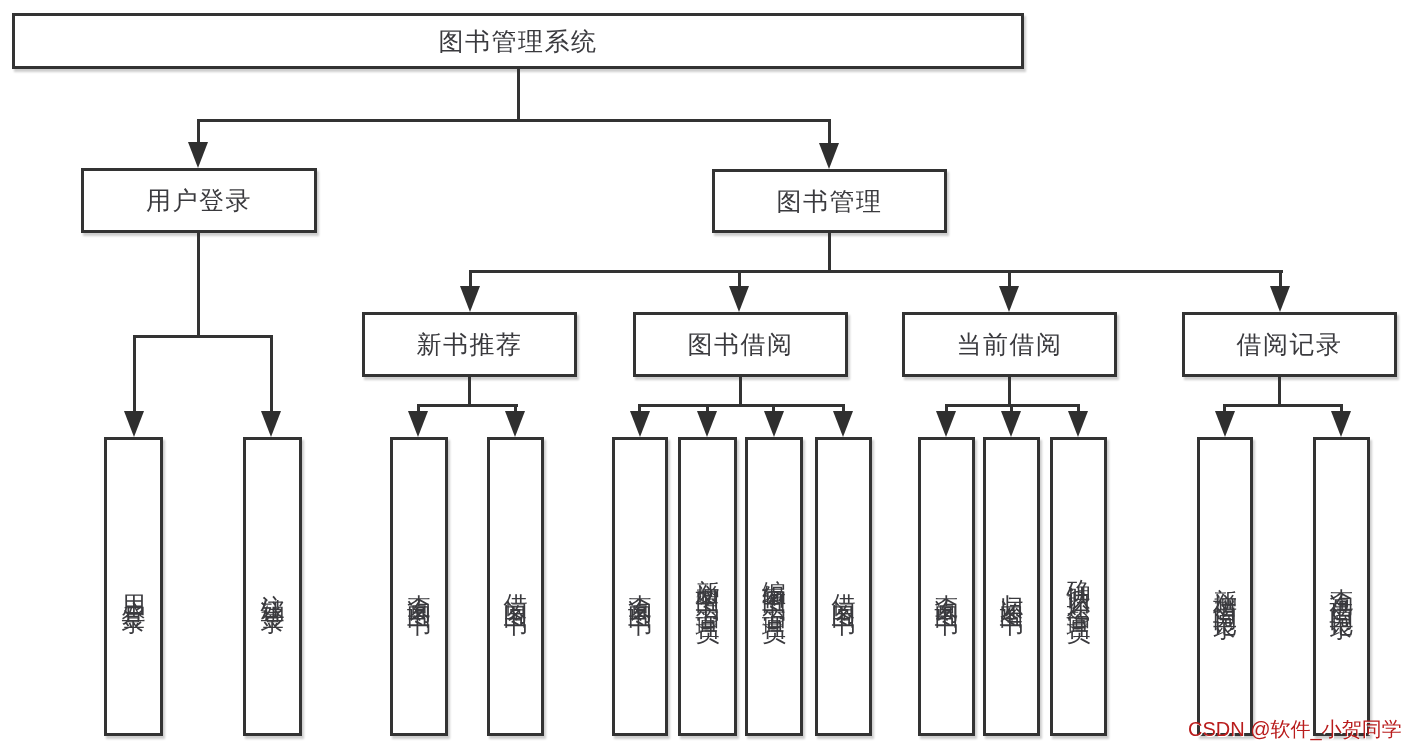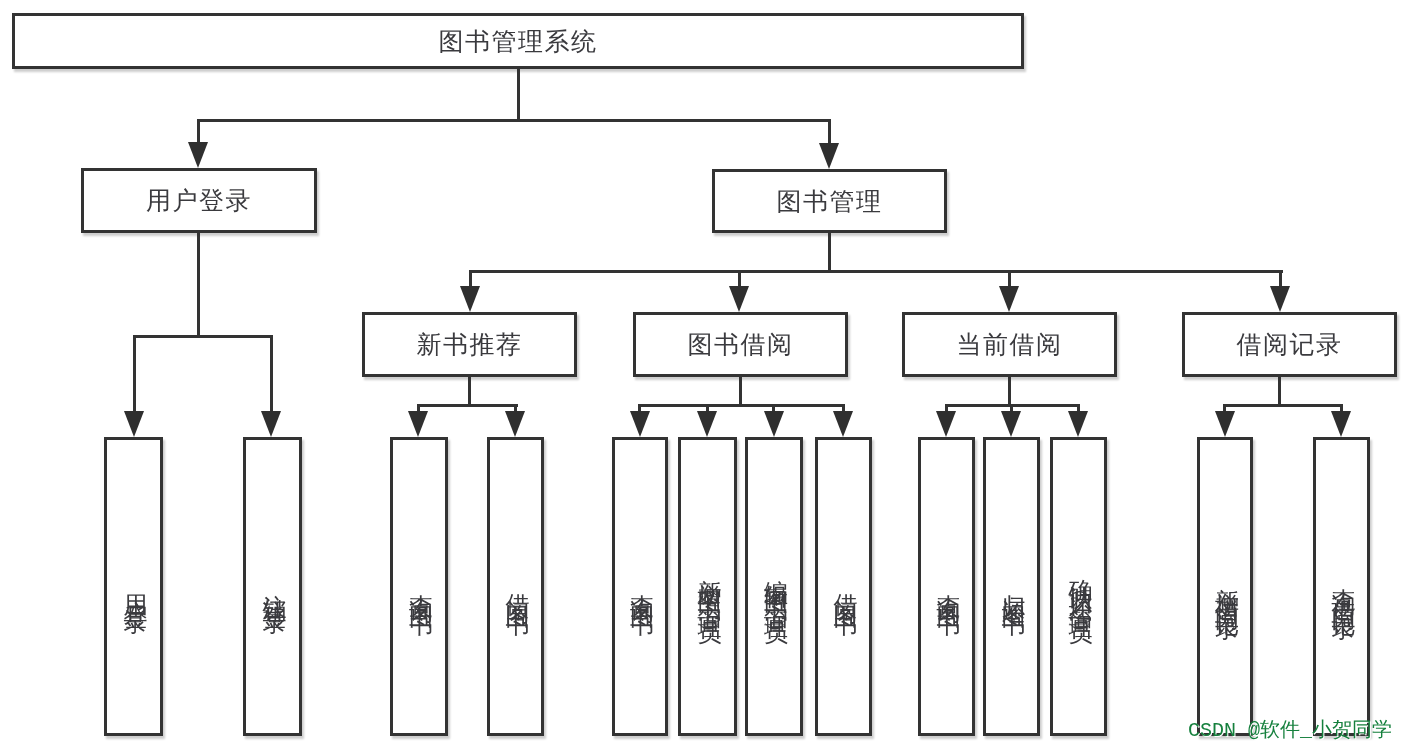--- a/index.html
+++ b/index.html
@@ -1,38 +1,38 @@
 <!DOCTYPE html>
 <html><head>
 <meta charset="utf-8">
 <style>
   html,body { margin:0; padding:0; background:#fff; }
   .canvas {
     position:relative; width:1405px; height:747px; background:#ffffff;
-    font-family:Liberation Mono, monospace; overflow:hidden;
+    font-family:Liberation Sans, sans-serif; overflow:hidden;
   }
   .node {
     position:absolute; background:#ffffff; border:3px solid #333333;
     box-sizing:border-box; display:flex; align-items:center; justify-content:center;
     color:#3a3a3e; box-shadow:2px 3px 2px rgba(80,80,80,0.28);
   }
   .h-node { font-size:25px; letter-spacing:1.5px; white-space:nowrap; }
   .v-node .vtext {
     writing-mode:vertical-rl; text-orientation:mixed;
     font-size:24px; letter-spacing:6px; line-height:1; white-space:nowrap;
   }
   .line { position:absolute; background:#333333; }
   .arrow {
     position:absolute; width:0; height:0;
     border-left:10px solid transparent; border-right:10px solid transparent;
     border-top:26px solid #2f2f2f;
   }
   .watermark {
     position:absolute; left:1188px; top:716px; font-size:20px;
-    color:#15803d; white-space:nowrap; z-index:5;
+    color:#b91c1c; white-space:nowrap; z-index:5;
     text-shadow:1px 1px 0 #ffffff;
   }
 </style>
 </head>
 <body>
 
 <div class="canvas">
 
   <div class="node h-node" style="left:12px;top:13px;width:1012px;height:56px">图书管理系统</div>
 

